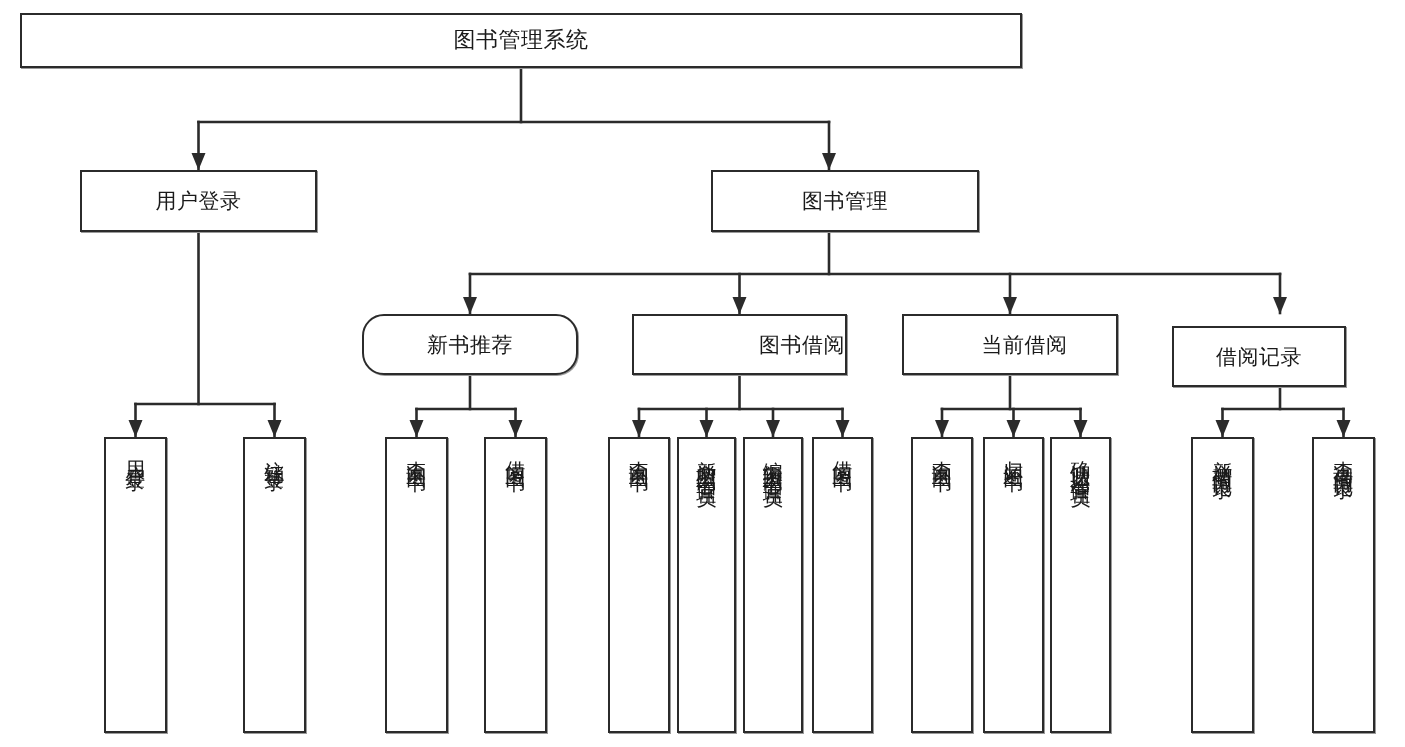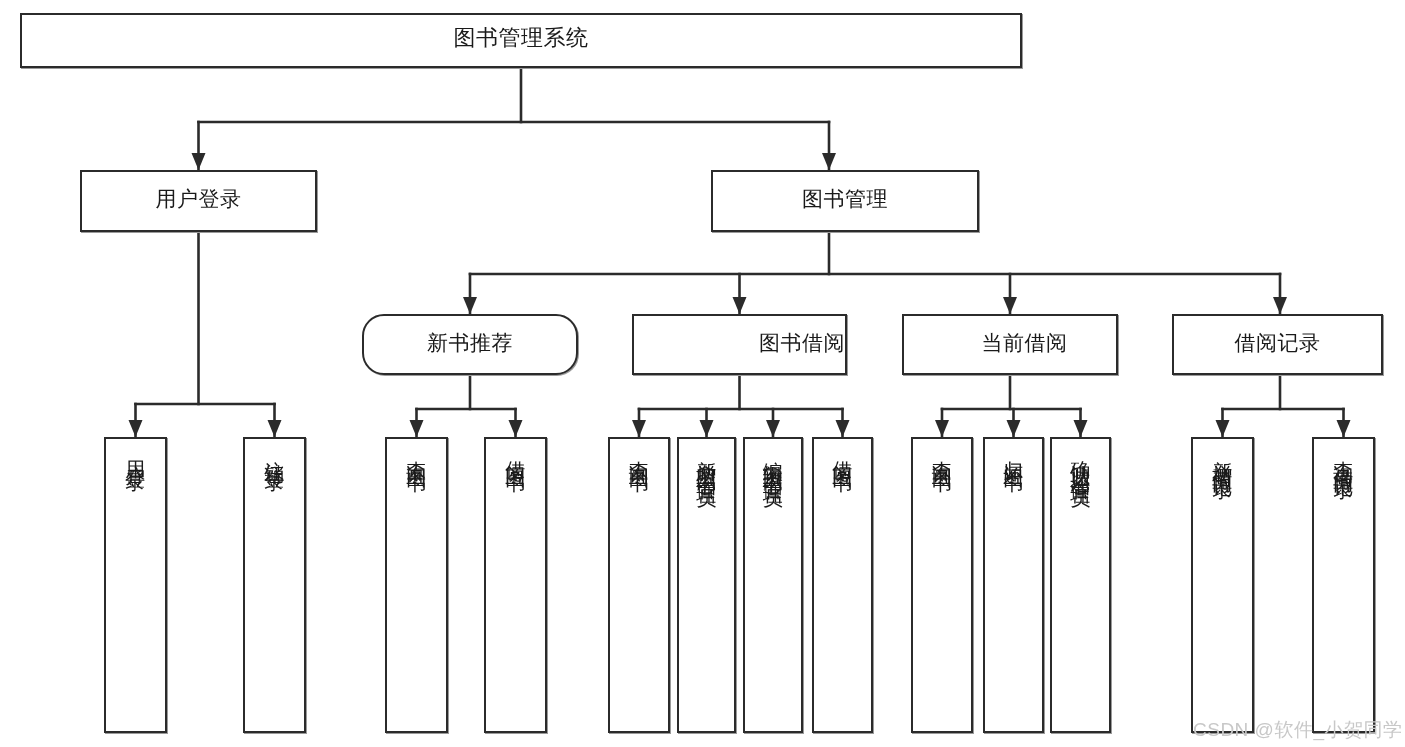--- a/index.html
+++ b/index.html
@@ -38,21 +38,20 @@
   .node .label {
     color: #1a1a1a;
     letter-spacing: 0.5px;
     text-align: center;
     line-height: 1.12;
     white-space: pre;
   }
   .node.horizontal .label {
     writing-mode: horizontal-tb;
     font-size: 21px;
-    font-family: Liberation Mono, monospace;
   }
   .node.vertical {
     align-items: flex-start;
     justify-content: center;
     padding-top: 6px;
   }
   .node.vertical .label {
     writing-mode: vertical-rl;
     text-orientation: upright;
     font-size: 20px;
@@ -140,21 +139,21 @@
       </div>
       <div class="node horizontal" style="left: 362px; top: 314px; width: 216px; height: 61px; border-radius: 22px;">
         <span class="label">新书推荐</span>
       </div>
       <div class="node horizontal" style="left: 632px; top: 314px; width: 215px; height: 61px; justify-content: flex-end;">
         <span class="label">图书借阅</span>
       </div>
       <div class="node horizontal" style="left: 902px; top: 314px; width: 216px; height: 61px; padding-left: 29px;">
         <span class="label">当前借阅</span>
       </div>
-      <div class="node horizontal" style="left: 1172px; top: 314px; width: 211px; height: 61px;">
+      <div class="node horizontal" style="left: 1172px; top: 326px; width: 174px; height: 61px;">
         <span class="label">借阅记录</span>
       </div>
       <div class="node vertical" style="left: 104px; top: 437px; width: 63px; height: 296px;">
         <span class="label">用户登录</span>
       </div>
       <div class="node vertical" style="left: 243px; top: 437px; width: 63px; height: 296px;">
         <span class="label">注销登录</span>
       </div>
       <div class="node vertical" style="left: 385px; top: 437px; width: 63px; height: 296px;">
         <span class="label">查询图书</span>
@@ -183,14 +182,13 @@
       <div class="node vertical" style="left: 1050px; top: 437px; width: 61px; height: 296px;">
         <span class="label">确认归还（管理员）</span>
       </div>
       <div class="node vertical" style="left: 1191px; top: 437px; width: 63px; height: 296px;">
         <span class="label">新增借阅记录</span>
       </div>
       <div class="node vertical" style="left: 1312px; top: 437px; width: 63px; height: 296px;">
         <span class="label">查询借阅记录</span>
       </div>
     </div>
-  <div class="watermark" style="left: 1193px; top: 717px;">CSDN @软件_小贺同学</div>
 </div>
 
 </body></html>

